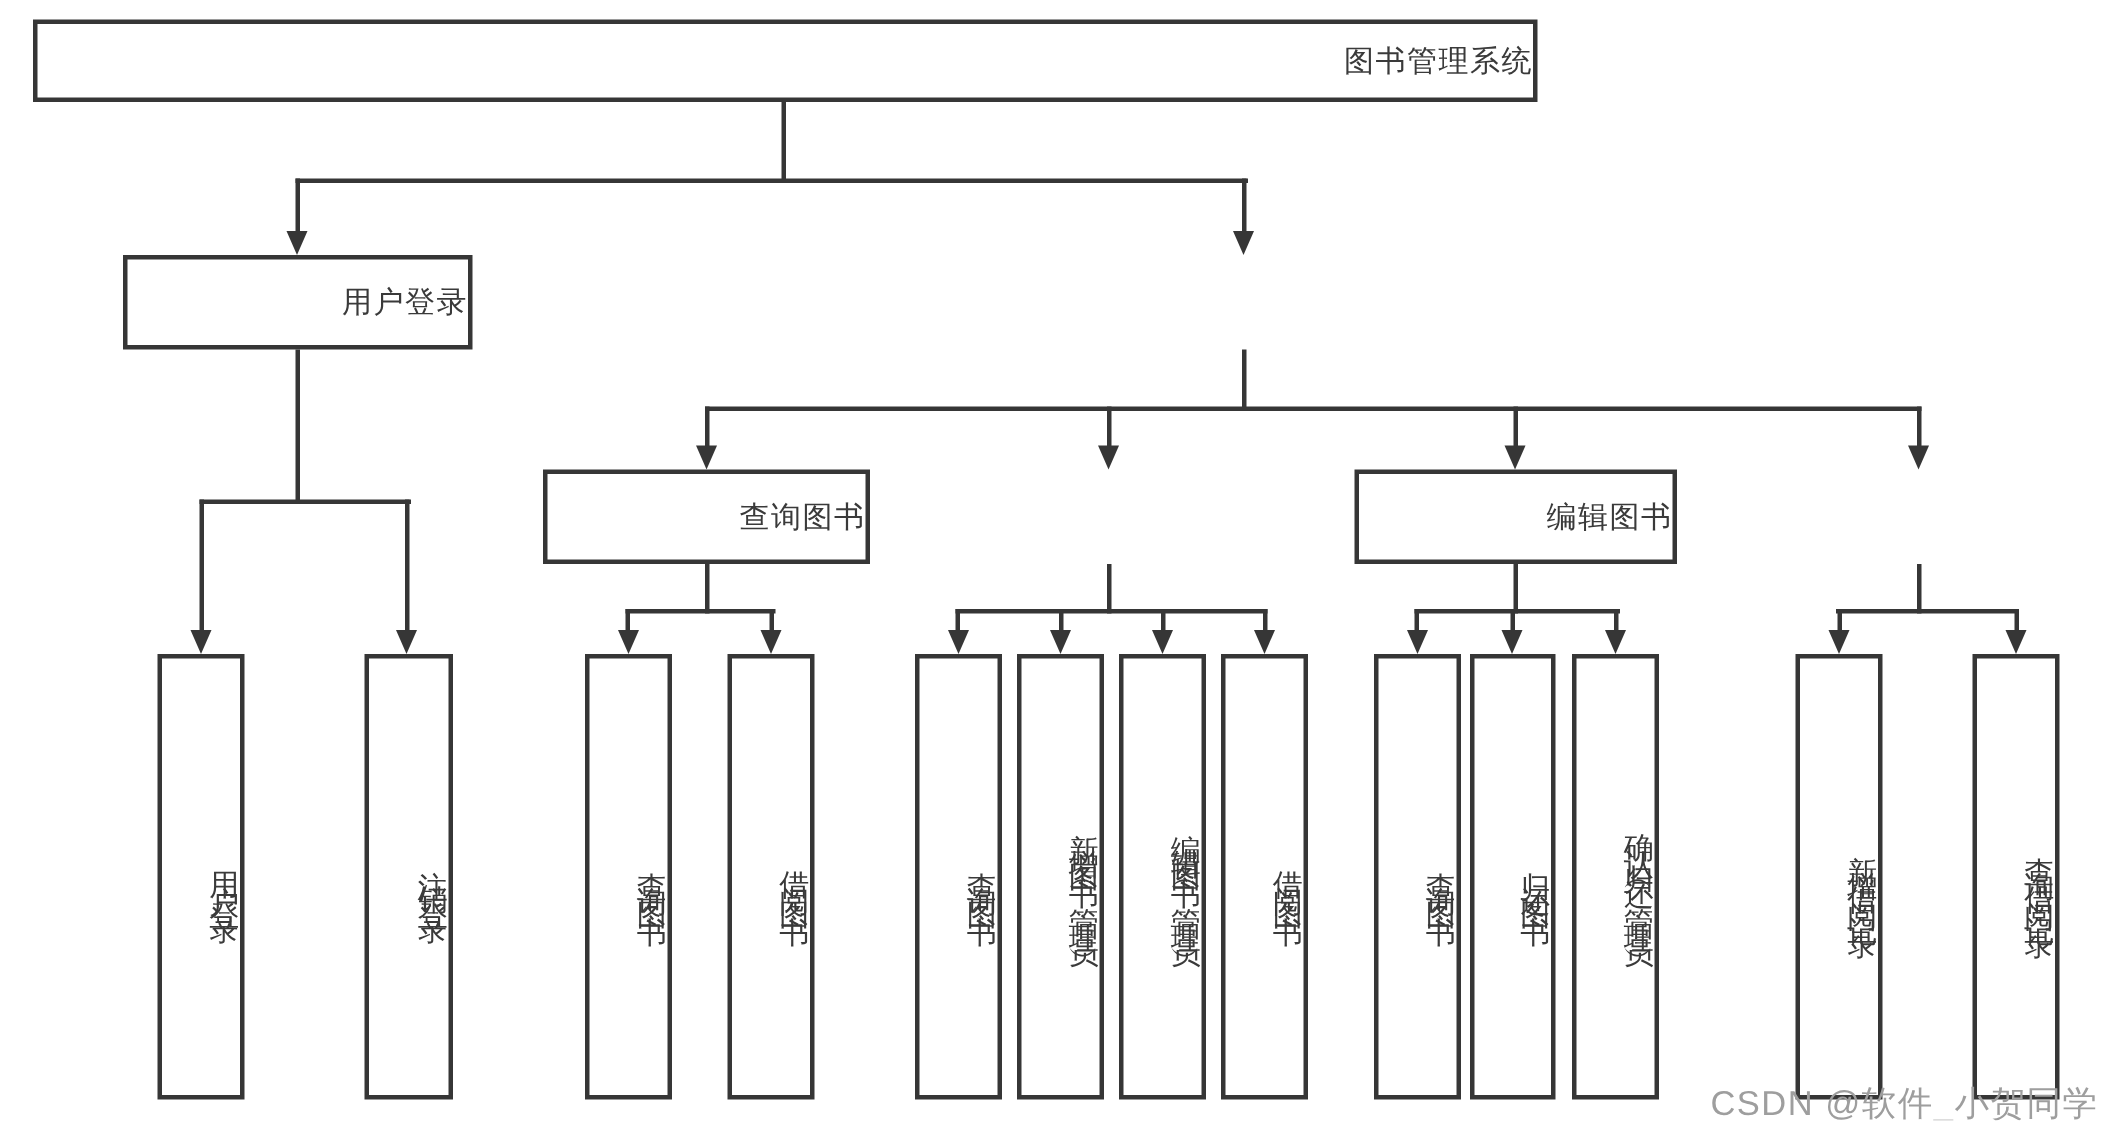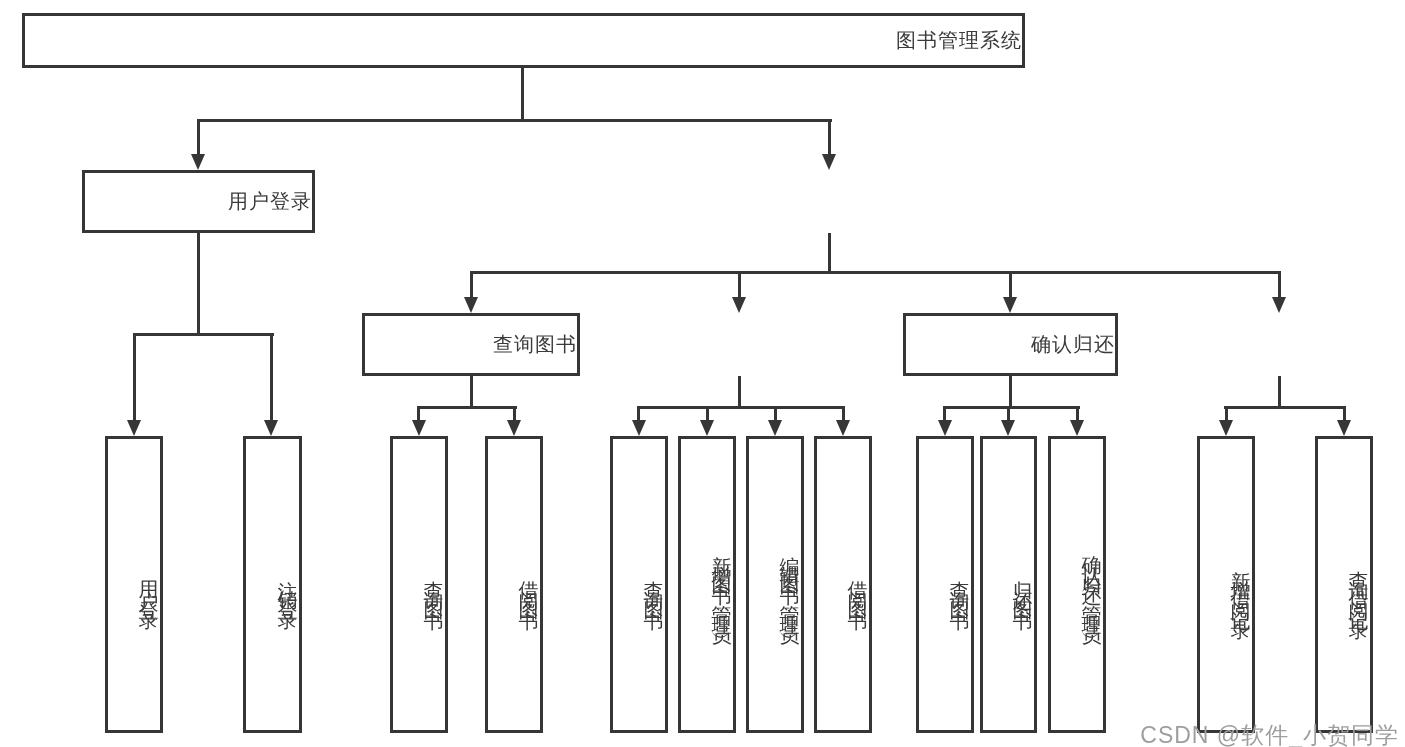--- a/index.html
+++ b/index.html
@@ -58,21 +58,21 @@
   </div>
 
   <div class="node node-h" style="left:82px;top:170px;width:233px;height:63px;">
     <span class="label">用户登录</span>
   </div>
 
   <div class="node node-h" style="left:362px;top:313px;width:218px;height:63px;">
     <span class="label">查询图书</span>
   </div>
   <div class="node node-h" style="left:903px;top:313px;width:215px;height:63px;">
-    <span class="label">确认归还</span>
+    <span class="label">编辑图书</span>
   </div>
 
   <div class="node node-v" style="left:105px;top:436px;width:58px;height:297px;">
     <span class="label">用户登录</span>
   </div>
   <div class="node node-v" style="left:243px;top:436px;width:59px;height:297px;">
     <span class="label">注销登录</span>
   </div>
 
   <div class="node node-v" style="left:390px;top:436px;width:58px;height:297px;">

